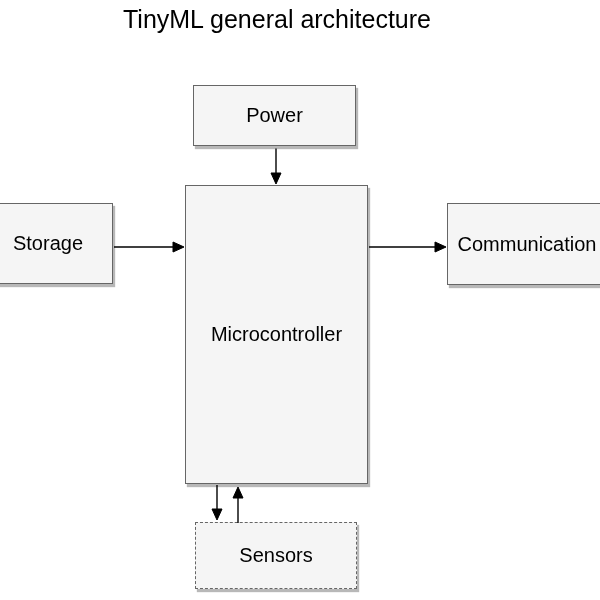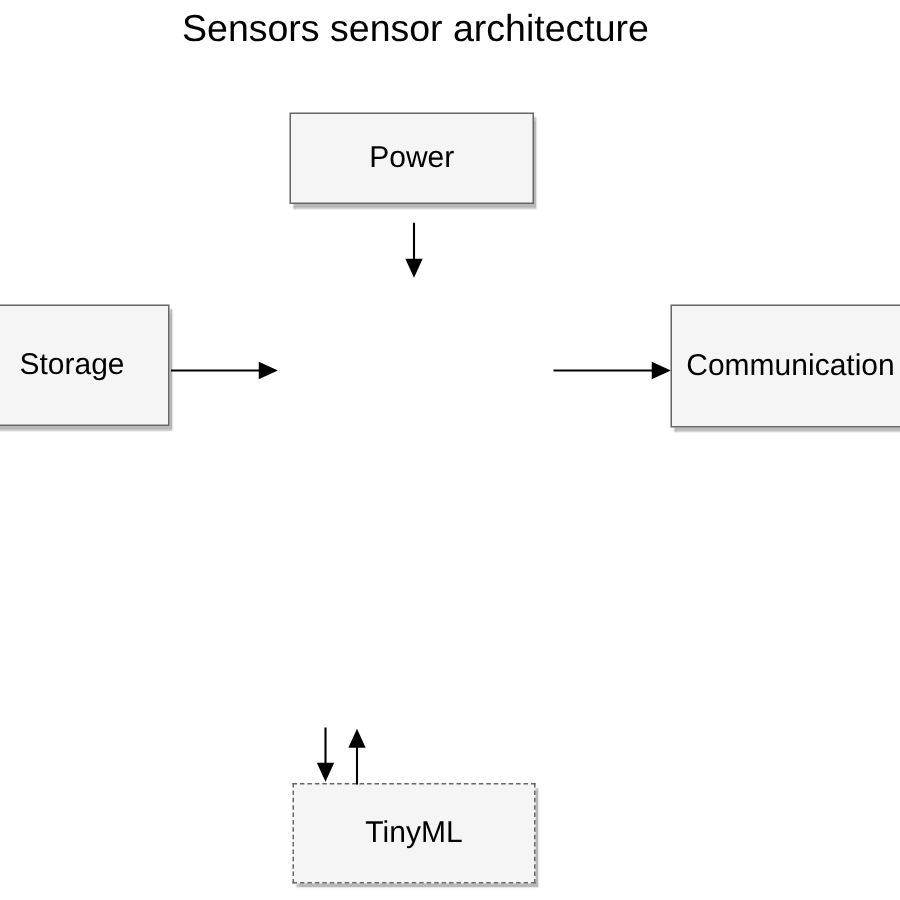--- a/index.html
+++ b/index.html
@@ -27,21 +27,21 @@
     background: #f5f5f5;
     border: 1.5px solid #666666;
     box-shadow: 2px 3px 1px rgba(0, 0, 0, 0.28);
     display: flex;
     align-items: center;
     justify-content: center;
     font-size: 20px;
     box-sizing: border-box;
     text-align: center;
   }
-  #node-power        { left: 193px; top: 75px;  width: 163px; height: 61px; }
+  #node-power        { left: 193px; top: 85px;  width: 163px; height: 61px; }
   #node-sensors      { left: -17px; top: 203px; width: 130px; height: 81px; }
   #node-micro        { left: 185px; top: 185px; width: 183px; height: 299px; }
   #node-comm         { left: 447px; top: 203px; width: 160px; height: 82px; }
   #node-storage      { left: 195px; top: 522px; width: 162px; height: 67px;
                        border-style: dashed; }
   #edges-layer {
     position: absolute;
     left: 0; top: 0;
     width: 600px;
     height: 600px;
@@ -49,38 +49,41 @@
   }
   #edges-layer line    { stroke: #000000; stroke-width: 1.4px; }
   #edges-layer polygon { fill: #000000; stroke: #000000; stroke-width: 1px; }
 </style>
 </head>
 <body>
 
 <div id="canvas">
 
   <div id="diagram-title">
-    <div>Sensors sensor architecture</div>
+    <div>TinyML general architecture</div>
   </div>
 
   <div class="node" id="node-power">
     <span>Power</span>
   </div>
 
   <div class="node" id="node-sensors">
     <span>Storage</span>
   </div>
 
+  <div class="node" id="node-micro">
+    <span>Microcontroller</span>
+  </div>
 
   <div class="node" id="node-comm">
     <span>Communication</span>
   </div>
 
   <div class="node" id="node-storage">
-    <span>TinyML</span>
+    <span>Sensors</span>
   </div>
 
   <svg id="edges-layer" viewBox="0 0 600 600" xmlns="http://www.w3.org/2000/svg">
 
     <g>
       <line x1="276" y1="148.5" x2="276" y2="173"></line>
       <polygon points="276,184 271,173 281,173"></polygon>
     </g>
 
     <g>

